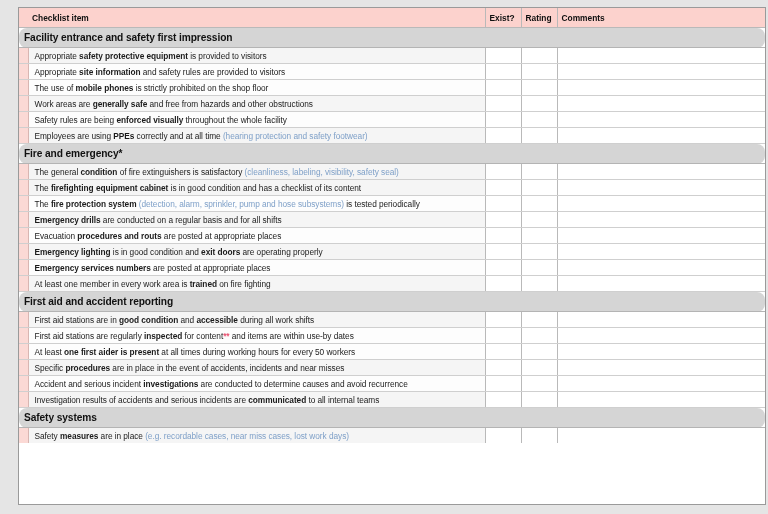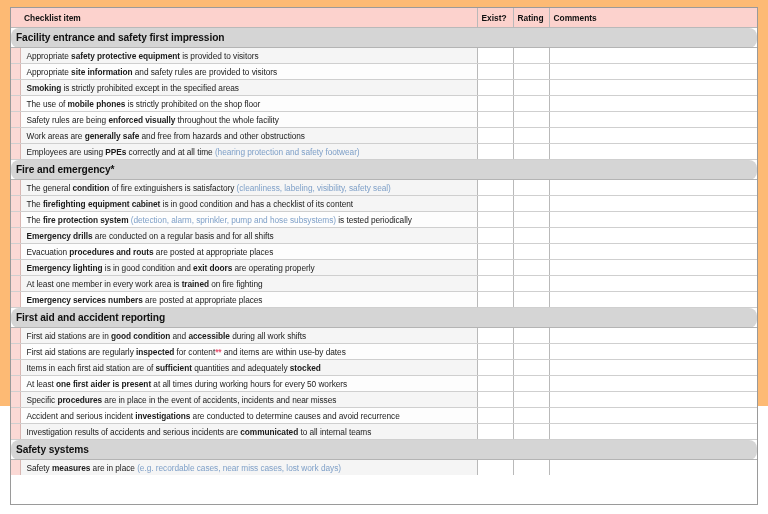--- a/index.html
+++ b/index.html
@@ -10,24 +10,24 @@
   body {
     width: 768px;
     height: 514px;
     overflow: hidden;
     font-family: "Liberation Sans", sans-serif;
   }
 
   #page {
     position: relative;
     width: 768px;
-    height: 406px;
-    background: #fdba74;
+    height: 514px;
+    background: #e5e5e5;
     box-sizing: border-box;
-    padding: 7px 10px 9px 10px;
+    padding: 7px 10px 9px 18px;
   }
 
   #table-wrap {
     width: 748px;
     height: 498px;
     background: #ffffff;
     box-sizing: border-box;
     border: 1px solid #9a9a9a;
     overflow: hidden;
   }
@@ -147,44 +147,37 @@
             <td class="blank-cell"></td>
             <td class="blank-cell last"></td>
           </tr>
           <tr class="item even">
             <td class="indent-cell"></td>
             <td class="text-cell"><span>Appropriate </span><b>site information</b><span> and safety rules are provided to visitors</span></td>
             <td class="blank-cell"></td>
             <td class="blank-cell"></td>
             <td class="blank-cell last"></td>
           </tr>
-          <tr class="item odd">
-            <td class="indent-cell"></td>
-            <td class="text-cell"><b>Smoking</b><span> is strictly prohibited except in the specified areas</span></td>
-            <td class="blank-cell"></td>
-            <td class="blank-cell"></td>
-            <td class="blank-cell last"></td>
-          </tr>
           <tr class="item even">
             <td class="indent-cell"></td>
             <td class="text-cell"><span>The use of </span><b>mobile phones</b><span> is strictly prohibited on the shop floor</span></td>
             <td class="blank-cell"></td>
             <td class="blank-cell"></td>
             <td class="blank-cell last"></td>
           </tr>
+          <tr class="item odd">
+            <td class="indent-cell"></td>
+            <td class="text-cell"><span>Work areas are </span><b>generally safe</b><span> and free from hazards and other obstructions</span></td>
+            <td class="blank-cell"></td>
+            <td class="blank-cell"></td>
+            <td class="blank-cell last"></td>
+          </tr>
           <tr class="item even">
             <td class="indent-cell"></td>
             <td class="text-cell"><span>Safety rules are being </span><b>enforced visually</b><span> throughout the whole facility</span></td>
-            <td class="blank-cell"></td>
-            <td class="blank-cell"></td>
-            <td class="blank-cell last"></td>
-          </tr>
-          <tr class="item odd">
-            <td class="indent-cell"></td>
-            <td class="text-cell"><span>Work areas are </span><b>generally safe</b><span> and free from hazards and other obstructions</span></td>
             <td class="blank-cell"></td>
             <td class="blank-cell"></td>
             <td class="blank-cell last"></td>
           </tr>
           <tr class="item odd">
             <td class="indent-cell"></td>
             <td class="text-cell"><span>Employees are using </span><b>PPEs</b><span> correctly and at all time </span><span class="note">(hearing protection and safety footwear)</span></td>
             <td class="blank-cell"></td>
             <td class="blank-cell"></td>
             <td class="blank-cell last"></td>
@@ -227,54 +220,47 @@
             <td class="blank-cell"></td>
             <td class="blank-cell last"></td>
           </tr>
           <tr class="item odd">
             <td class="indent-cell"></td>
             <td class="text-cell"><b>Emergency lighting</b><span> is in good condition and </span><b>exit doors</b><span> are operating properly</span></td>
             <td class="blank-cell"></td>
             <td class="blank-cell"></td>
             <td class="blank-cell last"></td>
           </tr>
+          <tr class="item even">
+            <td class="indent-cell"></td>
+            <td class="text-cell"><b>Emergency services numbers</b><span> are posted at appropriate places</span></td>
+            <td class="blank-cell"></td>
+            <td class="blank-cell"></td>
+            <td class="blank-cell last"></td>
+          </tr>
           <tr class="item odd">
             <td class="indent-cell"></td>
             <td class="text-cell"><span>At least one member in every work area is </span><b>trained</b><span> on fire fighting</span></td>
-            <td class="blank-cell"></td>
-            <td class="blank-cell"></td>
-            <td class="blank-cell last"></td>
-          </tr>
-          <tr class="item even">
-            <td class="indent-cell"></td>
-            <td class="text-cell"><b>Emergency services numbers</b><span> are posted at appropriate places</span></td>
             <td class="blank-cell"></td>
             <td class="blank-cell"></td>
             <td class="blank-cell last"></td>
           </tr>
           <tr class="section">
             <td colspan="5">First aid and accident reporting</td>
           </tr>
           <tr class="item odd">
             <td class="indent-cell"></td>
             <td class="text-cell"><span>First aid stations are in </span><b>good condition</b><span> and </span><b>accessible</b><span> during all work shifts</span></td>
             <td class="blank-cell"></td>
             <td class="blank-cell"></td>
             <td class="blank-cell last"></td>
           </tr>
           <tr class="item even">
             <td class="indent-cell"></td>
             <td class="text-cell"><span>First aid stations are regularly </span><b>inspected</b><span> for content</span><span class="star">**</span><span> and items are within use-by dates</span></td>
-            <td class="blank-cell"></td>
-            <td class="blank-cell"></td>
-            <td class="blank-cell last"></td>
-          </tr>
-          <tr class="item odd">
-            <td class="indent-cell"></td>
-            <td class="text-cell"><span>Items in each first aid station are of </span><b>sufficient</b><span> quantities and adequately </span><b>stocked</b></td>
             <td class="blank-cell"></td>
             <td class="blank-cell"></td>
             <td class="blank-cell last"></td>
           </tr>
           <tr class="item even">
             <td class="indent-cell"></td>
             <td class="text-cell"><span>At least </span><b>one first aider is present</b><span> at all times during working hours for every 50 workers</span></td>
             <td class="blank-cell"></td>
             <td class="blank-cell"></td>
             <td class="blank-cell last"></td>

